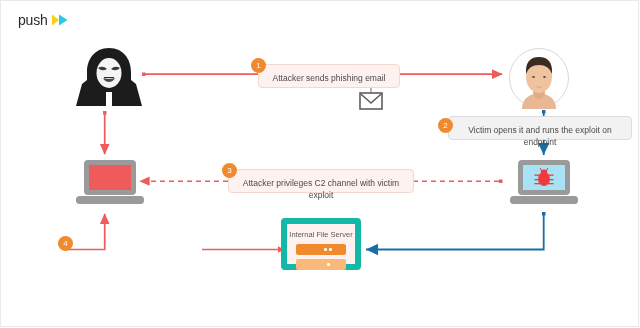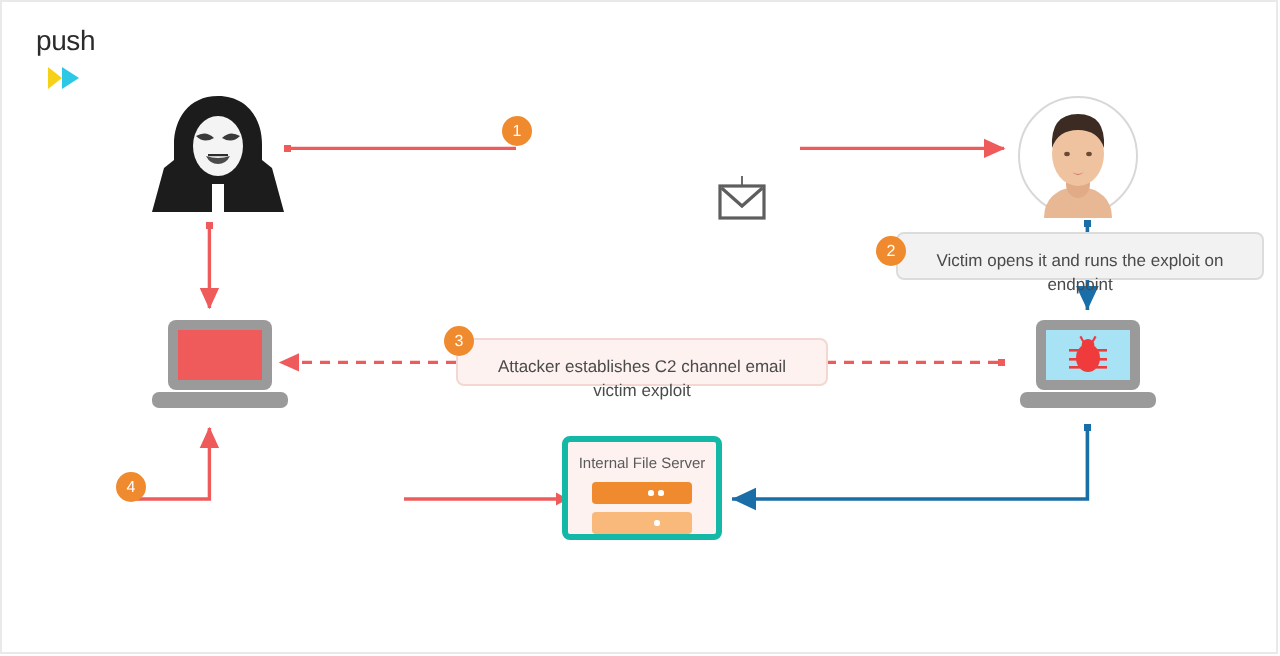--- a/index.html
+++ b/index.html
@@ -28,21 +28,20 @@
   }
 
   
   .logo {
     position: absolute;
     left: 18px;
     top: 12px;
     display: flex;
     align-items: center;
     gap: 4px;
-    flex-direction: column;
   }
   .logo-text {
     font-size: 14px;
     color: #2b2b2b;
     letter-spacing: -0.2px;
     font-family: "Liberation Sans", sans-serif;
   }
   .logo-mark { display: block; }
 
   
@@ -109,21 +108,21 @@
   .badge-4 { left: 58px; top: 236px; }
 
   
   .fileserver {
     position: absolute;
     left: 281px;
     top: 218px;
     width: 80px;
     height: 52px;
     background: #fdf2f0;
-    border: 3px solid #14b8a6;
+    border: 6px solid #14b8a6;
     border-radius: 4px;
     box-sizing: border-box;
     padding-top: 6px;
   }
   .fileserver-title {
     font-size: 7.5px;
     color: #5a5a5a;
     text-align: center;
     font-family: "Liberation Sans", sans-serif;
     margin-bottom: 5px;
@@ -262,23 +261,24 @@
     <div class="fileserver-title">Internal File Server</div>
     <div class="server-bar dark">
       <span class="server-dot" style="left:28px"></span>
       <span class="server-dot" style="left:33px"></span>
     </div>
     <div class="server-bar light">
       <span class="server-dot" style="left:31px"></span>
     </div>
   </div>
 
+  <div class="step-label label-1">Attacker sends phishing email</div>
   <div class="badge badge-1">1</div>
 
   <div class="step-label blue-style label-2">Victim opens it and runs the exploit on endpoint</div>
   <div class="badge badge-2">2</div>
 
-  <div class="step-label label-3">Attacker establishes C2 channel email victim exploit</div>
+  <div class="step-label label-3">Attacker privileges C2 channel with victim exploit</div>
   <div class="badge badge-3">3</div>
 
   <div class="badge badge-4">4</div>
 
 </div>
 
 </body></html>

